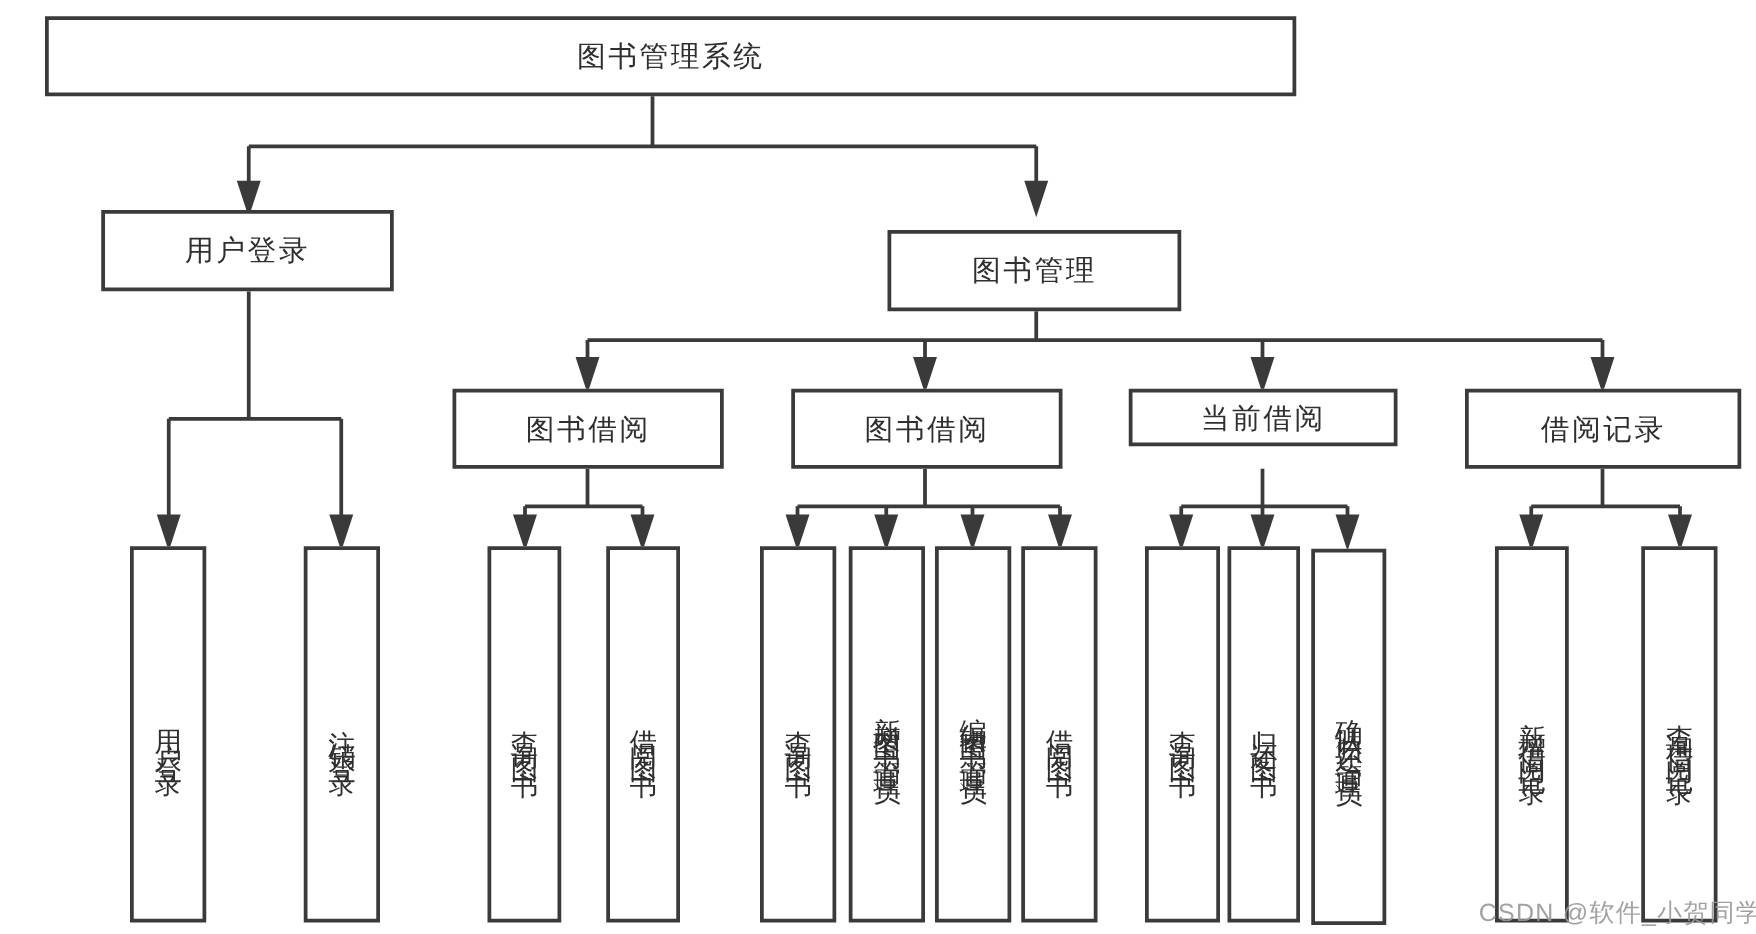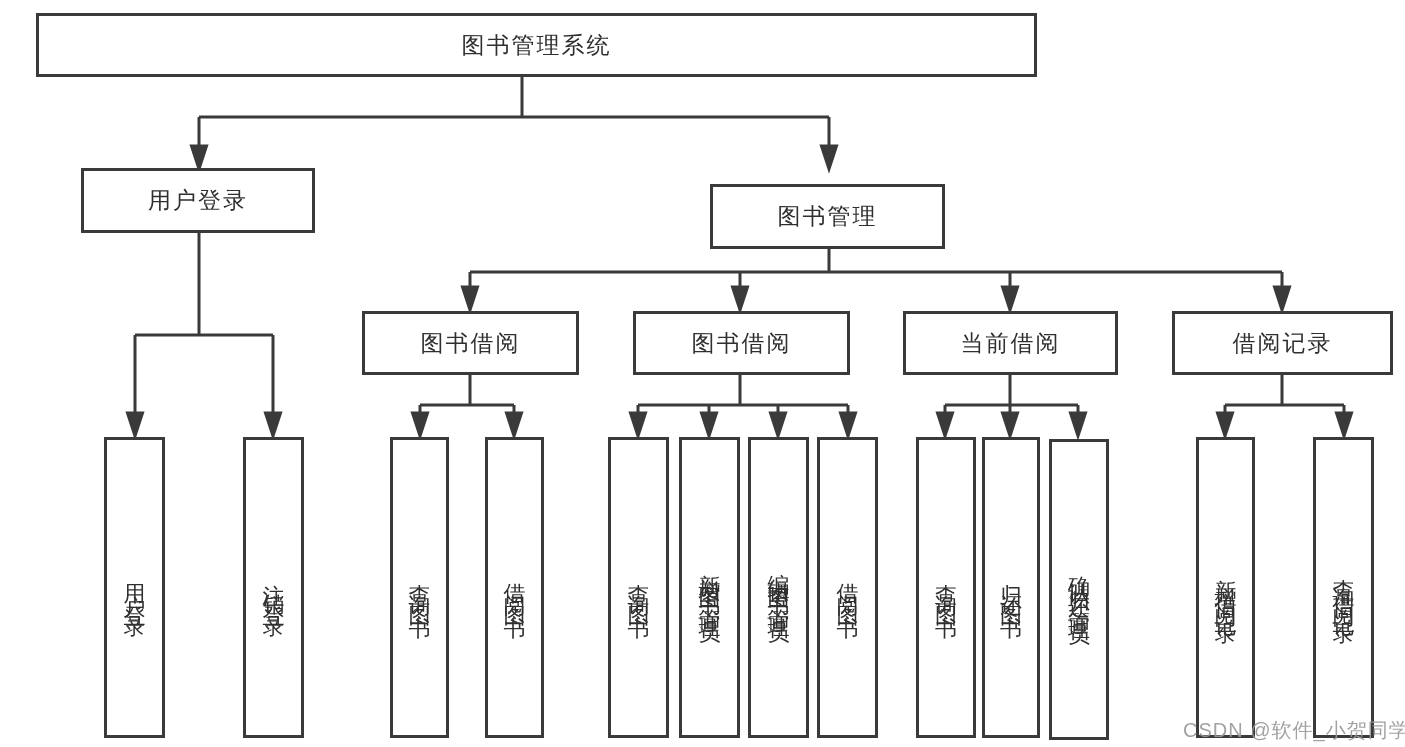--- a/index.html
+++ b/index.html
@@ -128,21 +128,21 @@
   <div class="box h" style="left:710px;top:184px;width:235px;height:65px">
     <span>图书管理</span>
   </div>
 
   <div class="box h" style="left:362px;top:311px;width:217px;height:64px">
     <span>图书借阅</span>
   </div>
   <div class="box h" style="left:633px;top:311px;width:217px;height:64px">
     <span>图书借阅</span>
   </div>
-  <div class="box h" style="left:903px;top:311px;width:215px;height:64px">
+  <div class="box h" style="left:903px;top:311px;width:215px;height:46px">
     <span>当前借阅</span>
   </div>
   <div class="box h" style="left:1172px;top:311px;width:221px;height:64px">
     <span>借阅记录</span>
   </div>
 
   <div class="box v" style="left:104px;top:437px;width:61px;height:301px">
     <span>用户登录</span>
   </div>
   <div class="box v" style="left:243px;top:437px;width:61px;height:301px">

